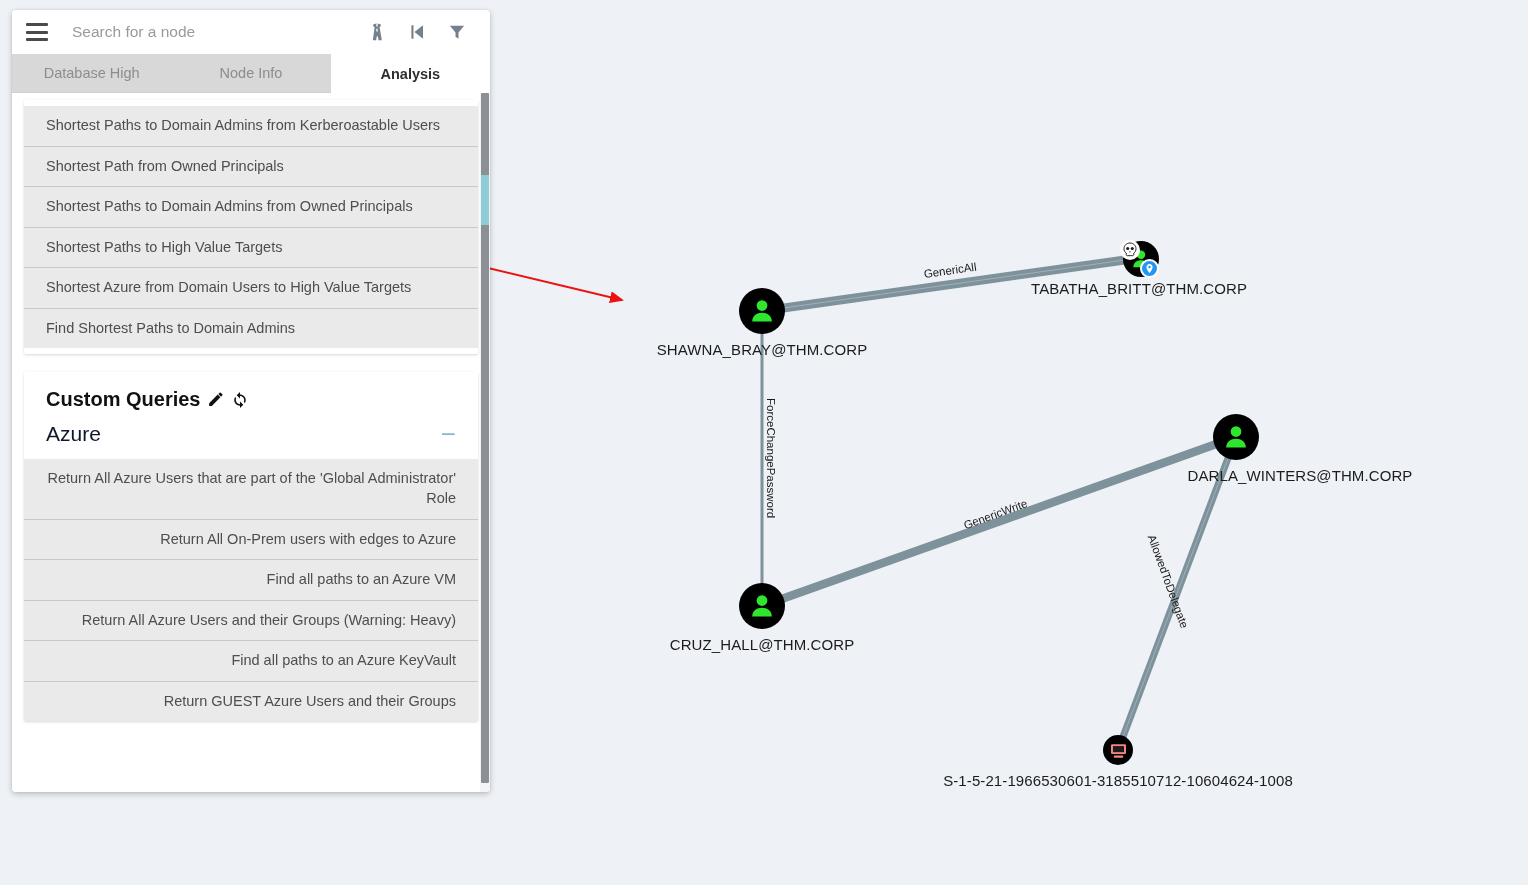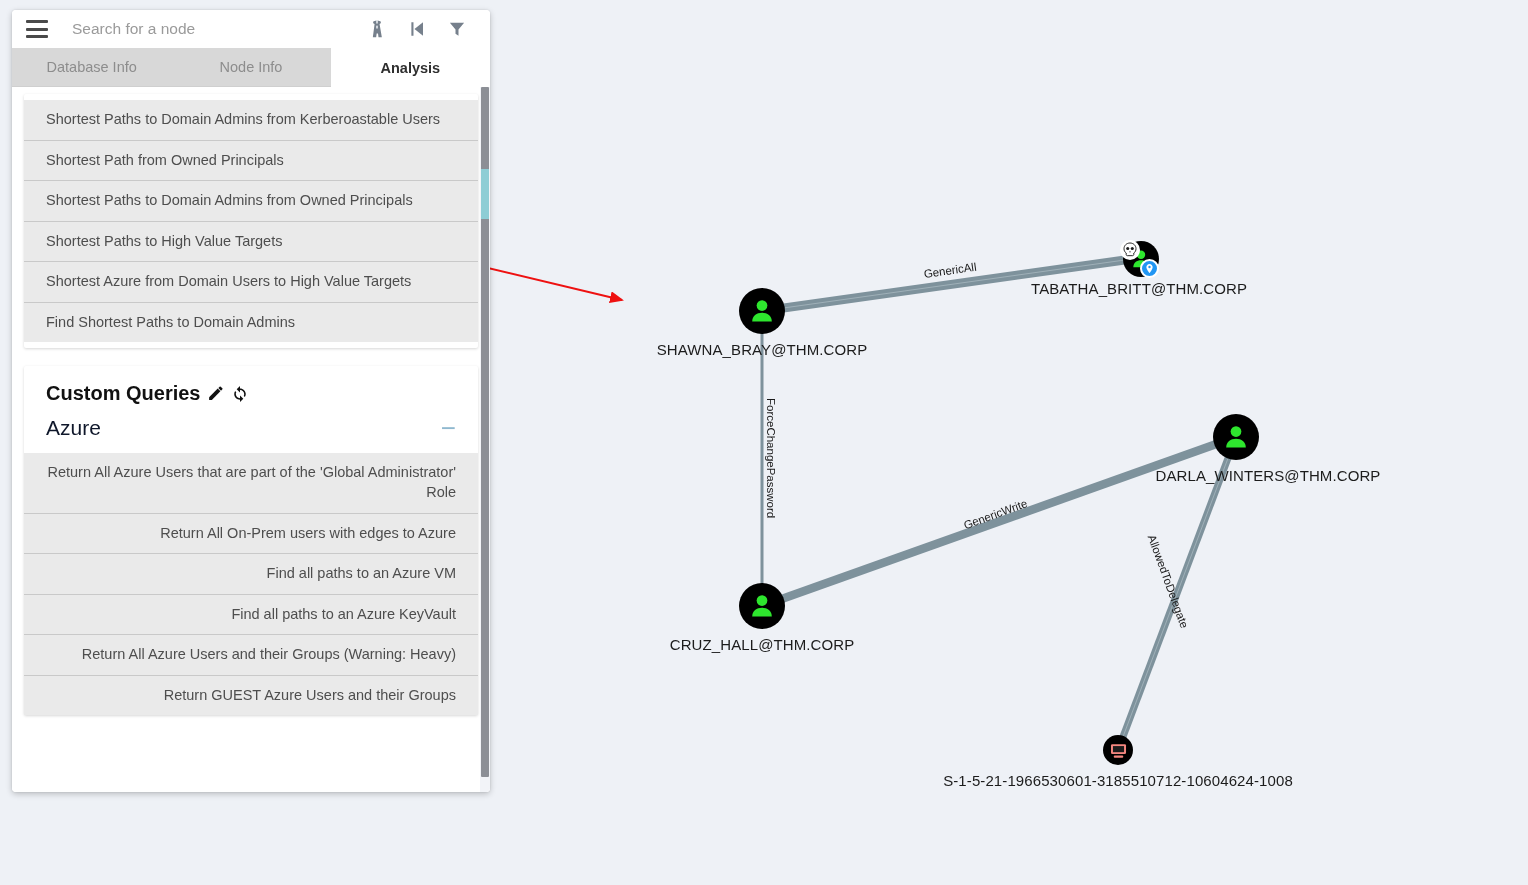--- a/index.html
+++ b/index.html
@@ -62,21 +62,21 @@
     height: 782px;
     background: #fff;
     border-radius: 4px;
     box-shadow: 0 2px 6px rgba(0,0,0,0.22), 0 0 2px rgba(0,0,0,0.12);
     display: flex; flex-direction: column;
     overflow: hidden;
   }
 
   
   #search-bar {
-    height: 38px;
+    height: 44px;
     display: flex; align-items: center;
     padding: 0 18px 0 14px;
     background: #fff;
     flex: 0 0 auto;
   }
   #hamburger-icon {
     width: 22px; height: 18px;
     display: flex; flex-direction: column; justify-content: space-between;
     cursor: pointer;
     margin-right: 22px;
@@ -257,21 +257,21 @@
     </svg>
   </div>
   <div class="node-label" style="left:762px; top:636px;">CRUZ_HALL@THM.CORP</div>
 
   <div class="node-glyph" style="left:1236px; top:437px; width:46px; height:46px;">
     <svg width="28" height="28" viewBox="0 0 24 24">
       <circle cx="12" cy="7.3" r="4.6" fill="#2ee62e"></circle>
       <path d="M3.6 21c0-4.9 3.8-7.6 8.4-7.6s8.4 2.7 8.4 7.6z" fill="#2ee62e"></path>
     </svg>
   </div>
-  <div class="node-label" style="left:1268px; top:467px;">DARLA_WINTERS@THM.CORP</div>
+  <div class="node-label" style="left:1300px; top:467px;">DARLA_WINTERS@THM.CORP</div>
 
   <div class="node-glyph" style="left:1118px; top:750px; width:30px; height:30px;">
     <svg width="19" height="19" viewBox="0 0 24 24">
       <rect x="2.5" y="4" width="19" height="12.5" rx="1.6" fill="#f4867f"></rect>
       <rect x="5" y="6.4" width="14" height="7.7" fill="#1c1c1c"></rect>
       <rect x="6" y="18.4" width="12" height="2.6" rx="1.2" fill="#f4867f"></rect>
     </svg>
   </div>
   <div class="node-label" style="left:1118px; top:772px;">S-1-5-21-1966530601-3185510712-10604624-1008</div>
 
@@ -310,21 +310,21 @@
       </svg>
     </div>
     <div class="bar-icon">
       <svg width="18" height="18" viewBox="0 0 24 24">
         <polygon points="2.5,3.5 21.5,3.5 14,12.6 14,21 10,18.2 10,12.6" fill="#76808c"></polygon>
       </svg>
     </div>
   </div>
 
   <div id="tab-bar">
-    <div class="tab">Database Info</div>
+    <div class="tab">Database High</div>
     <div class="tab">Node Info</div>
     <div class="tab active">Analysis</div>
   </div>
 
   <div id="panel-body">
 
     <div class="query-card">
       <div class="query-list">
         <div class="query-item">Shortest Paths to Domain Admins from Kerberoastable Users</div>
         <div class="query-item">Shortest Path from Owned Principals</div>
@@ -354,22 +354,22 @@
 
       <div id="azure-group-header">
         <span id="azure-group-title">Azure</span>
         <span id="azure-collapse-icon">−</span>
       </div>
 
       <div class="query-list">
         <div class="query-item">Return All Azure Users that are part of the 'Global Administrator' Role</div>
         <div class="query-item">Return All On-Prem users with edges to Azure</div>
         <div class="query-item">Find all paths to an Azure VM</div>
+        <div class="query-item">Return All Azure Users and their Groups (Warning: Heavy)</div>
         <div class="query-item">Find all paths to an Azure KeyVault</div>
-        <div class="query-item">Return All Azure Users and their Groups (Warning: Heavy)</div>
         <div class="query-item">Return GUEST Azure Users and their Groups</div>
 
       </div>
     </div>
 
     <div id="panel-scrollbar">
       <div id="panel-scroll-thumb" style="top:0px; height:690px;"></div>
       <div id="panel-scroll-highlight" style="top:82px; height:50px;"></div>
     </div>
 

